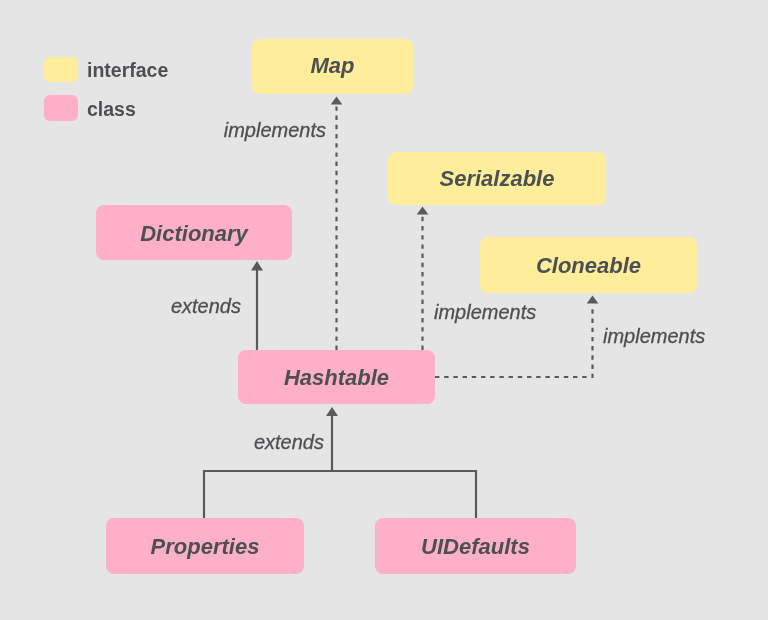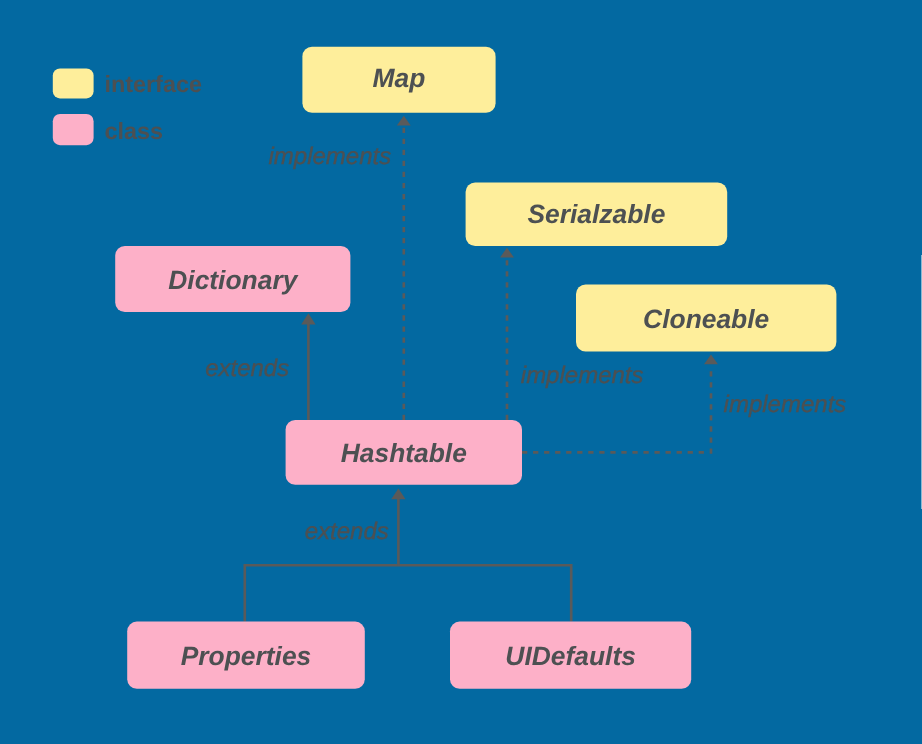--- a/index.html
+++ b/index.html
@@ -1,16 +1,16 @@
 <!DOCTYPE html>
 <html><head>
 <meta charset="utf-8">
 <style>
   html,body{margin:0;padding:0;background:#ffffff;}
-  .wrap{position:relative;width:768px;height:620px;background:#0369a1;overflow:hidden;}
+  .wrap{position:relative;width:768px;height:620px;background:#e5e5e5;overflow:hidden;}
   svg{display:block;}
   text{font-family:"Liberation Sans", sans-serif;}
   .box{font-size:22px;font-weight:bold;font-style:italic;fill:#4d5052;}
   .lbl{font-size:20px;font-style:italic;fill:#4d5052;stroke:#4d5052;stroke-width:0.3;}
   .leg{font-size:19.5px;font-weight:bold;fill:#4d5052;}
 </style>
 </head>
 <body>
 <div class="wrap">
 <svg width="768" height="620" viewBox="0 0 768 620">

